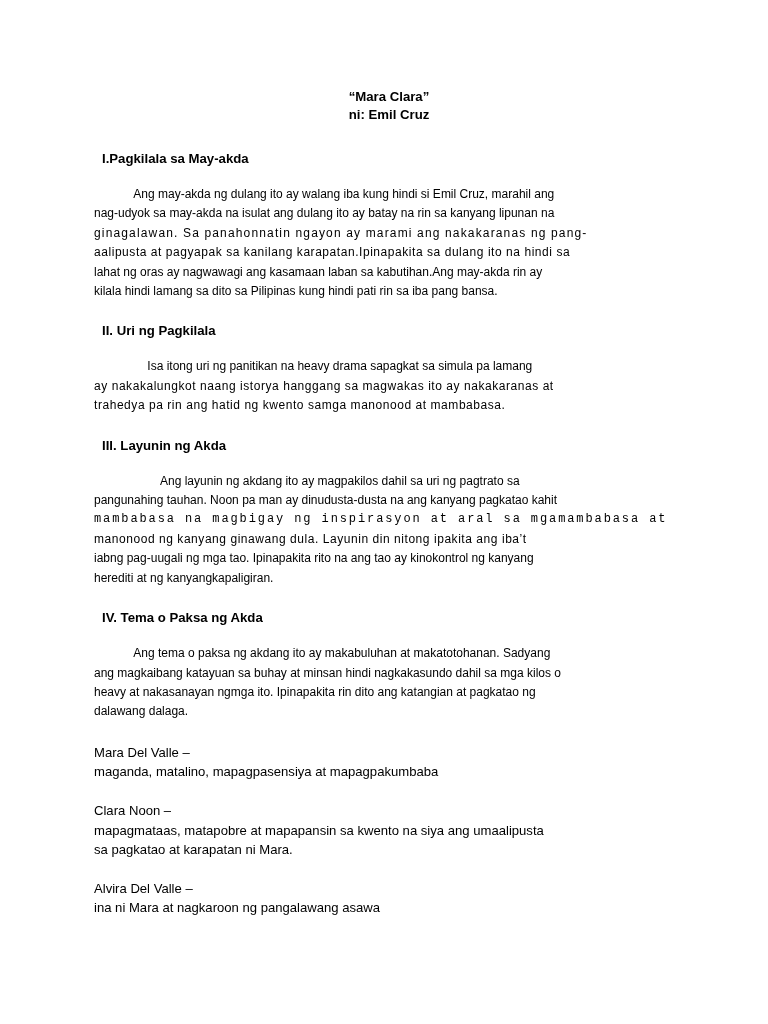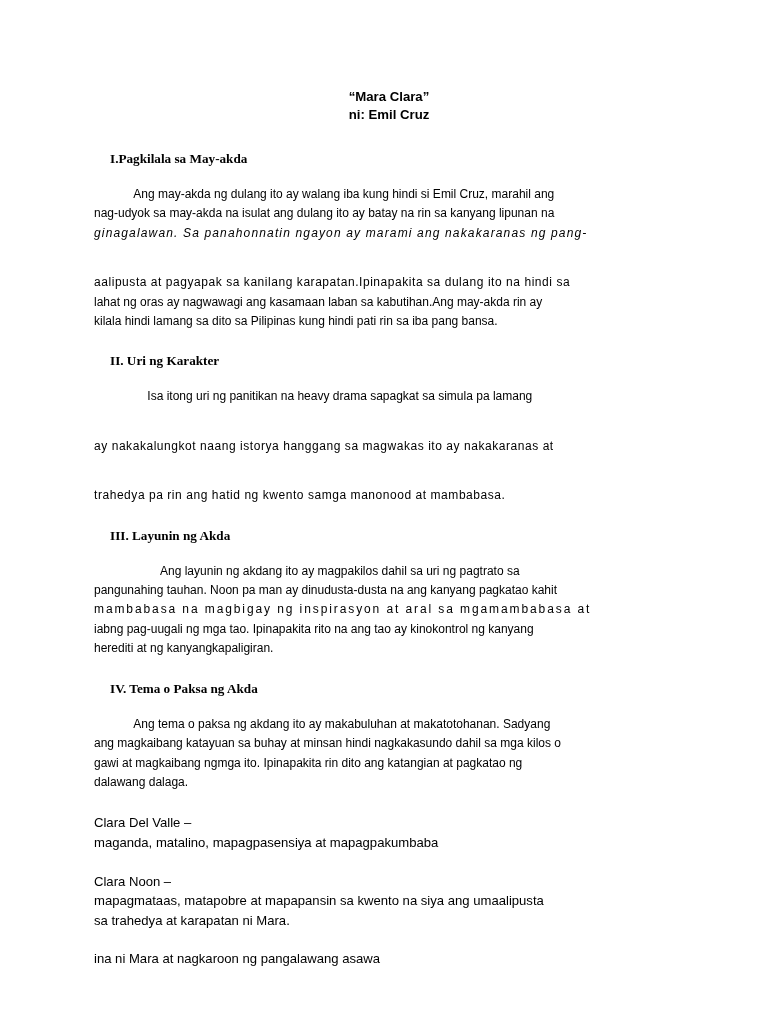--- a/index.html
+++ b/index.html
@@ -33,37 +33,36 @@
     line-height: 18px;
     margin-bottom: 26px;
   }
   .title-line { display: block; }
 
   
   .heading {
     font-weight: bold;
     font-size: 13.2px;
     line-height: 17px;
-    margin: 0 0 18px 16px;
-    font-family: Liberation Serif, serif;
+    margin: 0 0 18px 8px;
   }
 
   
   .para {
     font-size: 12px;
     line-height: 19.4px;
     text-align: justify;
     margin: 0;
   }
   .para .ln { display: block; white-space: pre; }
 
   
-  .sp1 { letter-spacing: 0.55px; margin-top: 30px; }
-  .sp2 { letter-spacing: 1.15px; font-style: italic; }
-  .sp3 { letter-spacing: 1.9px; }
+  .sp1 { letter-spacing: 0.55px; }
+  .sp2 { letter-spacing: 1.15px; }
+  .sp3 { letter-spacing: 1.9px; font-family: Liberation Mono, monospace; }
 
   .gap-after-para { margin-bottom: 21px; }
 
   
   .char-block { margin: 0 0 19px 0; }
   .char-name, .char-desc {
     font-size: 13.1px;
     line-height: 19.6px;
     margin: 0;
     white-space: pre;
@@ -83,54 +82,56 @@
     <div class="heading">I.Pagkilala sa May-akda</div>
     <p class="para gap-after-para">
       <span class="ln">            Ang may-akda ng dulang ito ay walang iba kung hindi si Emil Cruz, marahil ang</span>
       <span class="ln">nag-udyok sa may-akda na isulat ang dulang ito ay batay na rin sa kanyang lipunan na</span>
       <span class="ln sp2">ginagalawan. Sa panahonnatin ngayon ay marami ang nakakaranas ng pang-</span>
       <span class="ln sp1">aalipusta at pagyapak sa kanilang karapatan.Ipinapakita sa dulang ito na hindi sa</span>
       <span class="ln">lahat ng oras ay nagwawagi ang kasamaan laban sa kabutihan.Ang may-akda rin ay</span>
       <span class="ln">kilala hindi lamang sa dito sa Pilipinas kung hindi pati rin sa iba pang bansa.</span>
     </p>
 
-    <div class="heading">II. Uri ng Karakter</div>
+    <div class="heading">II. Uri ng Pagkilala</div>
     <p class="para gap-after-para">
       <span class="ln">                Isa itong uri ng panitikan na heavy drama sapagkat sa simula pa lamang</span>
       <span class="ln sp1">ay nakakalungkot naang istorya hanggang sa magwakas ito ay nakakaranas at</span>
       <span class="ln sp1">trahedya pa rin ang hatid ng kwento samga manonood at mambabasa.</span>
     </p>
 
     <div class="heading">III. Layunin ng Akda</div>
     <p class="para gap-after-para">
       <span class="ln">                    Ang layunin ng akdang ito ay magpakilos dahil sa uri ng pagtrato sa</span>
       <span class="ln">pangunahing tauhan. Noon pa man ay dinudusta-dusta na ang kanyang pagkatao kahit</span>
       <span class="ln sp3">mambabasa na magbigay ng inspirasyon at aral sa mgamambabasa at</span>
+      <span class="ln sp1">manonood ng kanyang ginawang dula. Layunin din nitong ipakita ang iba’t</span>
       <span class="ln">iabng pag-uugali ng mga tao. Ipinapakita rito na ang tao ay kinokontrol ng kanyang</span>
       <span class="ln">herediti at ng kanyangkapaligiran.</span>
     </p>
 
     <div class="heading">IV. Tema o Paksa ng Akda</div>
     <p class="para gap-after-para">
       <span class="ln">            Ang tema o paksa ng akdang ito ay makabuluhan at makatotohanan. Sadyang</span>
       <span class="ln">ang magkaibang katayuan sa buhay at minsan hindi nagkakasundo dahil sa mga kilos o</span>
-      <span class="ln">gawi at magkaibang ngmga ito. Ipinapakita rin dito ang katangian at pagkatao ng</span>
+      <span class="ln">heavy at nakasanayan ngmga ito. Ipinapakita rin dito ang katangian at pagkatao ng</span>
       <span class="ln">dalawang dalaga.</span>
     </p>
 
 
     <div class="char-block">
-      <p class="char-name">Clara Del Valle –</p>
+      <p class="char-name">Mara Del Valle –</p>
       <p class="char-desc">maganda, matalino, mapagpasensiya at mapagpakumbaba</p>
     </div>
 
     <div class="char-block">
       <p class="char-name">Clara Noon –</p>
       <p class="char-desc">mapagmataas, matapobre at mapapansin sa kwento na siya ang umaalipusta</p>
-      <p class="char-desc">sa trahedya at karapatan ni Mara.</p>
+      <p class="char-desc">sa pagkatao at karapatan ni Mara.</p>
     </div>
 
     <div class="char-block">
+      <p class="char-name">Alvira Del Valle –</p>
       <p class="char-desc">ina ni Mara at nagkaroon ng pangalawang asawa</p>
     </div>
 
   </div>
 </div>
 
 </body></html>

